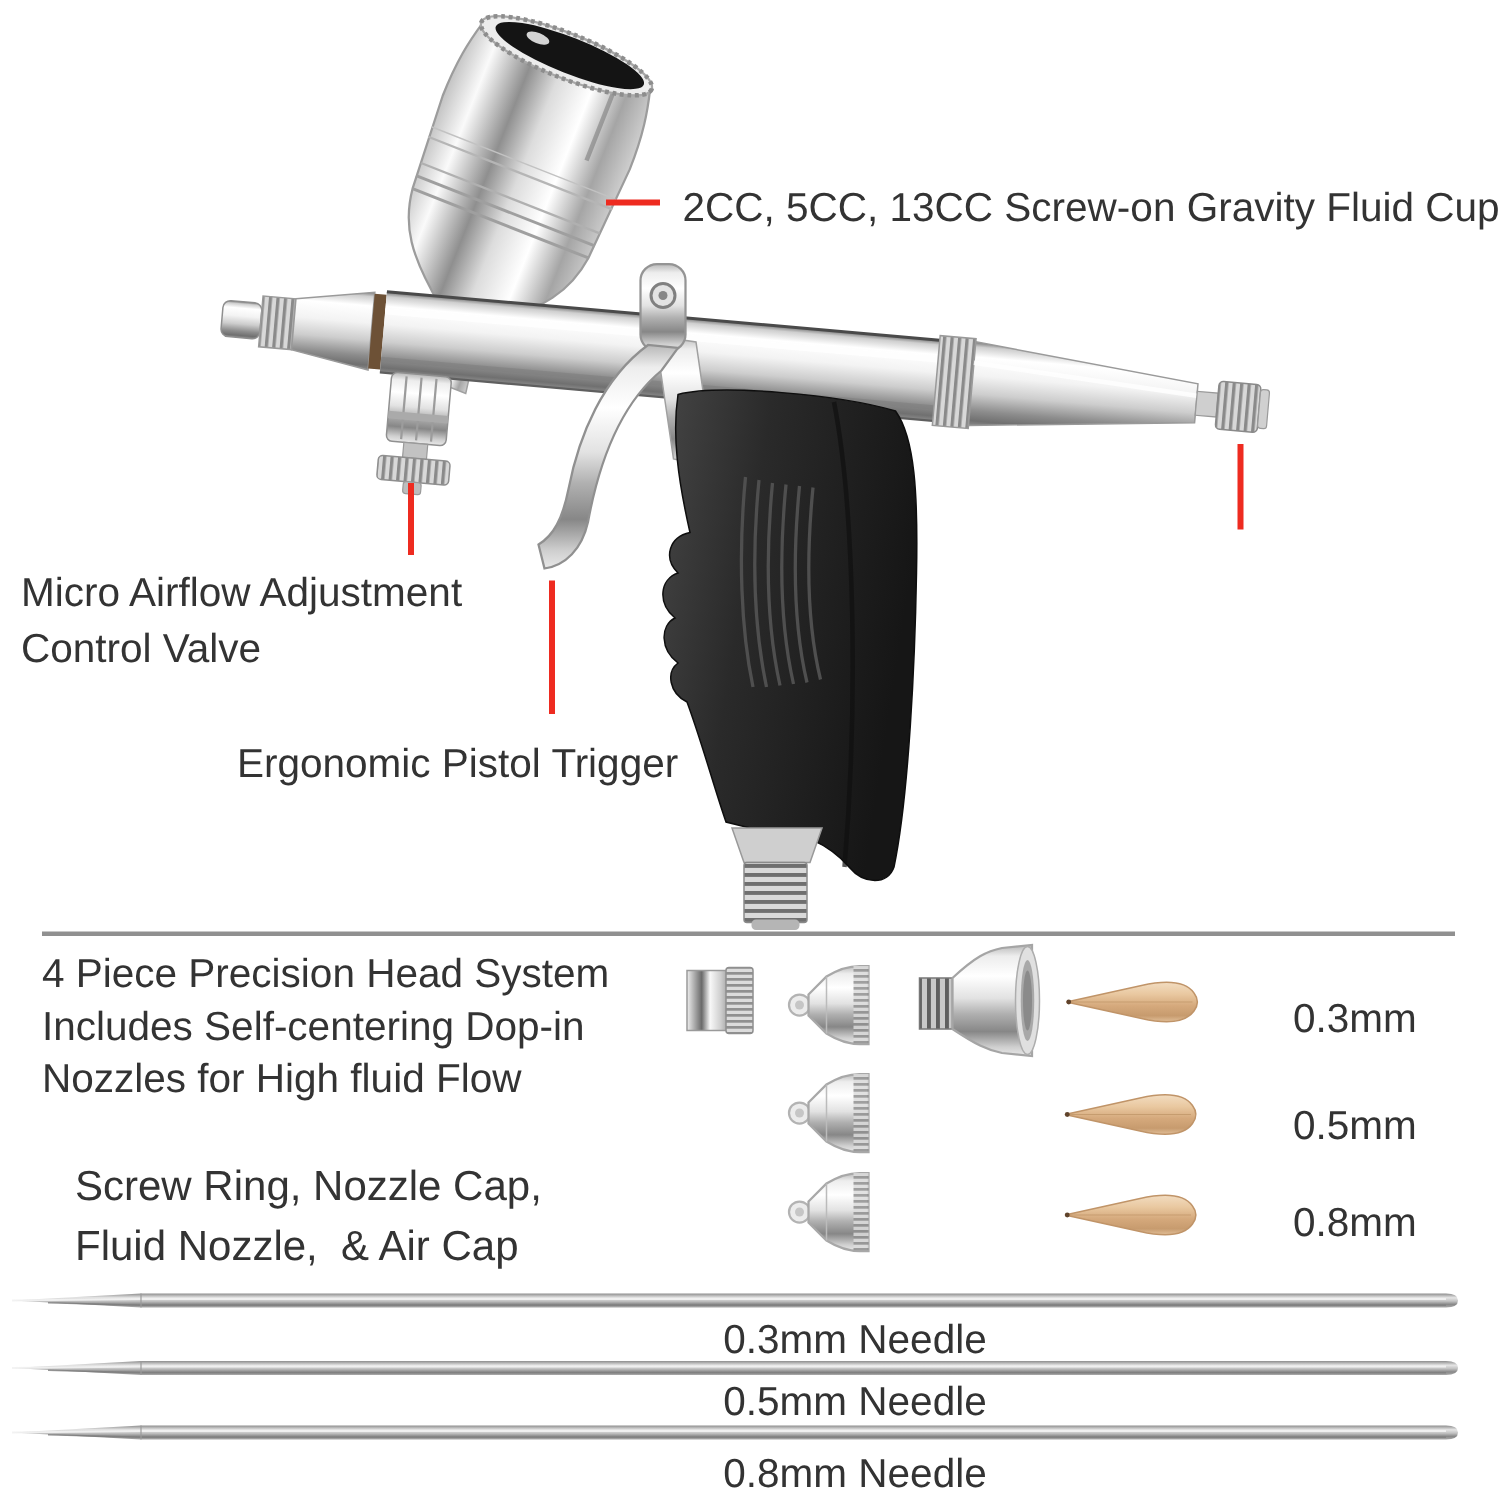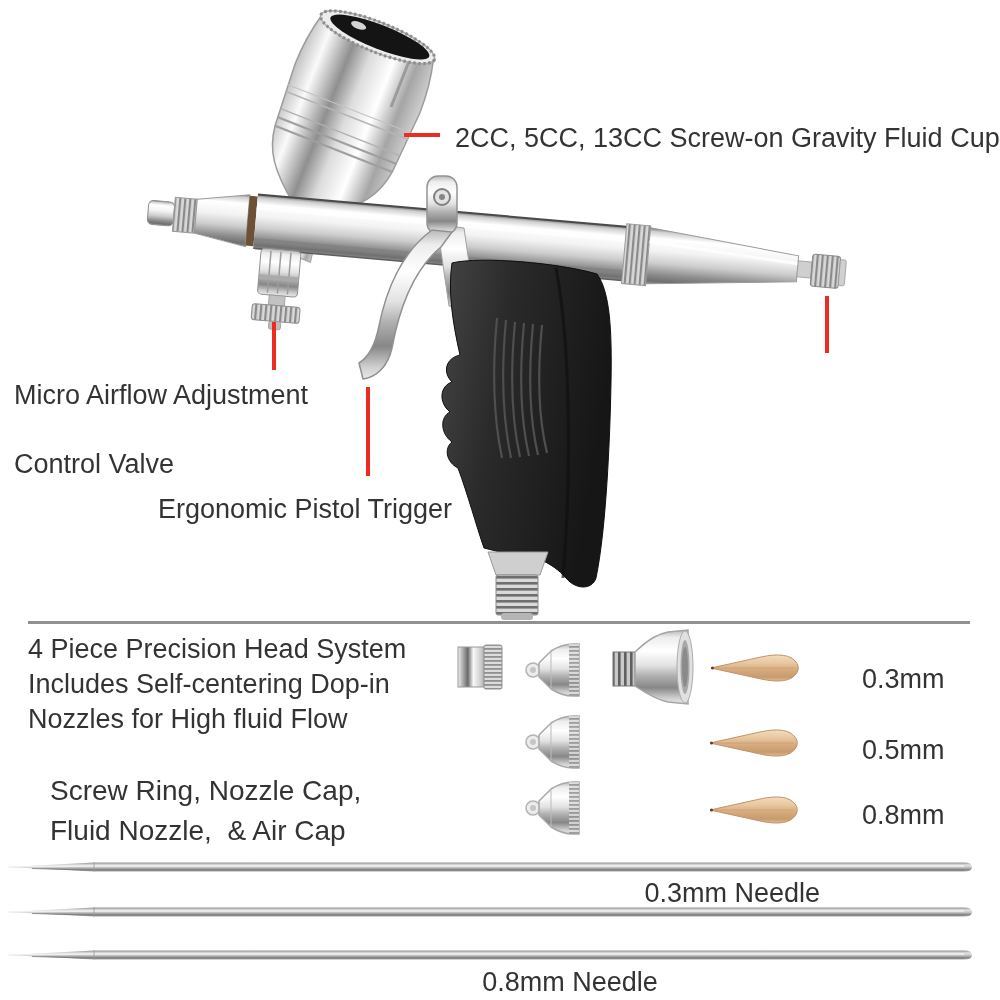--- a/index.html
+++ b/index.html
@@ -225,34 +225,35 @@
   </svg>
 
   <div class="leader" style="left:404px;top:133px;width:36px;height:4px;"></div>
   <div class="leader" style="left:272px;top:322px;width:4px;height:48px;"></div>
   <div class="leader" style="left:366px;top:387px;width:4px;height:89px;"></div>
   <div class="leader" style="left:825px;top:296px;width:4px;height:57px;"></div>
 
   <div class="lbl" style="left:455px;top:120px;">2CC, 5CC, 13CC Screw-on Gravity Fluid Cups</div>
   <div class="lbl" style="left:14px;top:377px;">
     <span style="display:block;">Micro Airflow Adjustment</span>
-    <span style="display:block;margin-top:32px;">Control Valve</span>
+    <span style="display:block;">Control Valve</span>
   </div>
   <div class="lbl" style="left:158px;top:491px;">Ergonomic Pistol Trigger</div>
 
   <div class="divider"></div>
 
   <div class="lbl" style="left:28px;top:632px;line-height:35px;">
     <span style="display:block;">4 Piece Precision Head System</span>
     <span style="display:block;">Includes Self-centering Dop-in</span>
     <span style="display:block;">Nozzles for High fluid Flow</span>
   </div>
   <div class="lbl-small" style="left:50px;top:752px;">Screw Ring, Nozzle Cap,</div>
   <div class="lbl-small" style="left:50px;top:792px;">Fluid Nozzle,  &amp; Air Cap</div>
 
   <div class="lbl" style="left:862px;top:661px;">0.3mm</div>
   <div class="lbl" style="left:862px;top:732px;">0.5mm</div>
   <div class="lbl" style="left:862px;top:797px;">0.8mm</div>
 
-  <div class="lbl center" style="left:320px;top:875px;width:500px;text-align:right;">0.3mm Needle</div>
+  <div class="lbl center" style="left:320px;top:875px;width:500px;">0.3mm Needle</div>
+  <div class="lbl center" style="left:320px;top:916px;width:500px;">0.5mm Needle</div>
   <div class="lbl center" style="left:320px;top:964px;width:500px;text-align:center;">0.8mm Needle</div>
 
 </div>
 
 </body></html>

